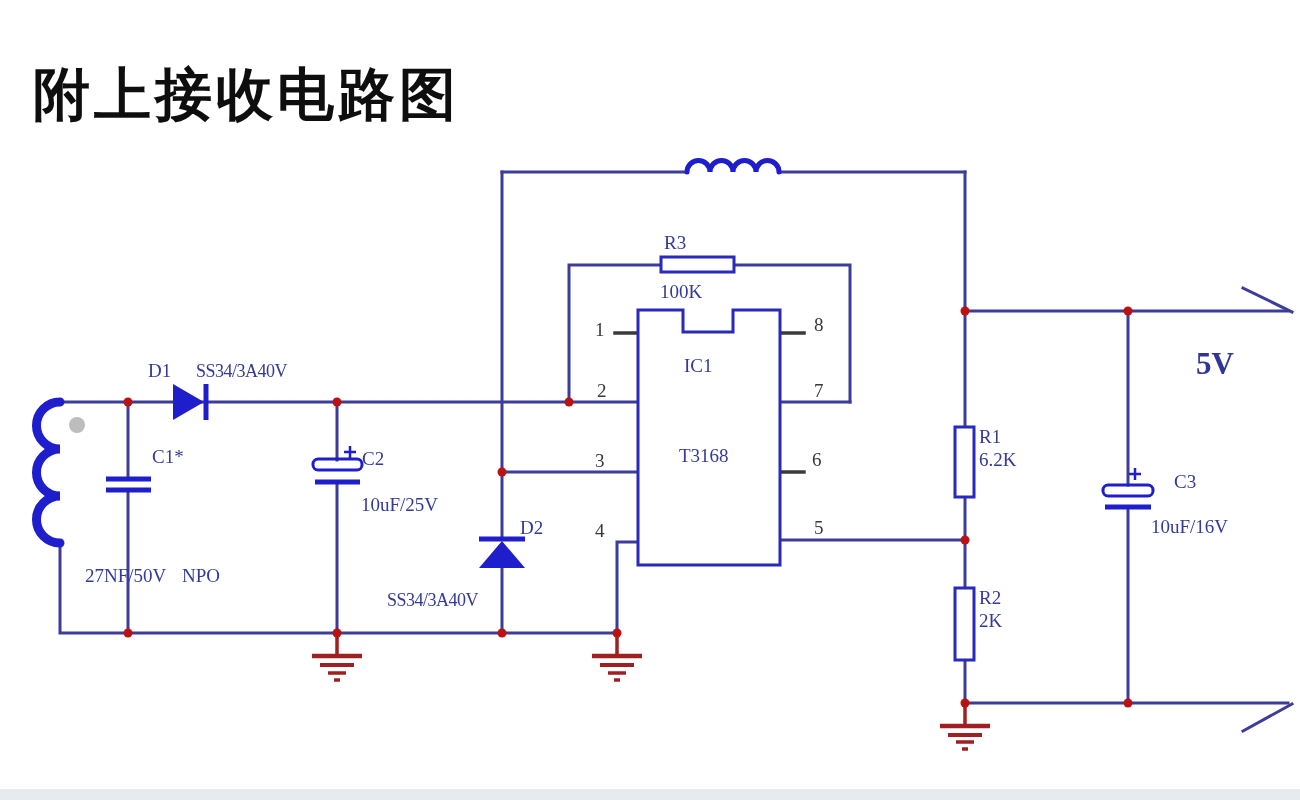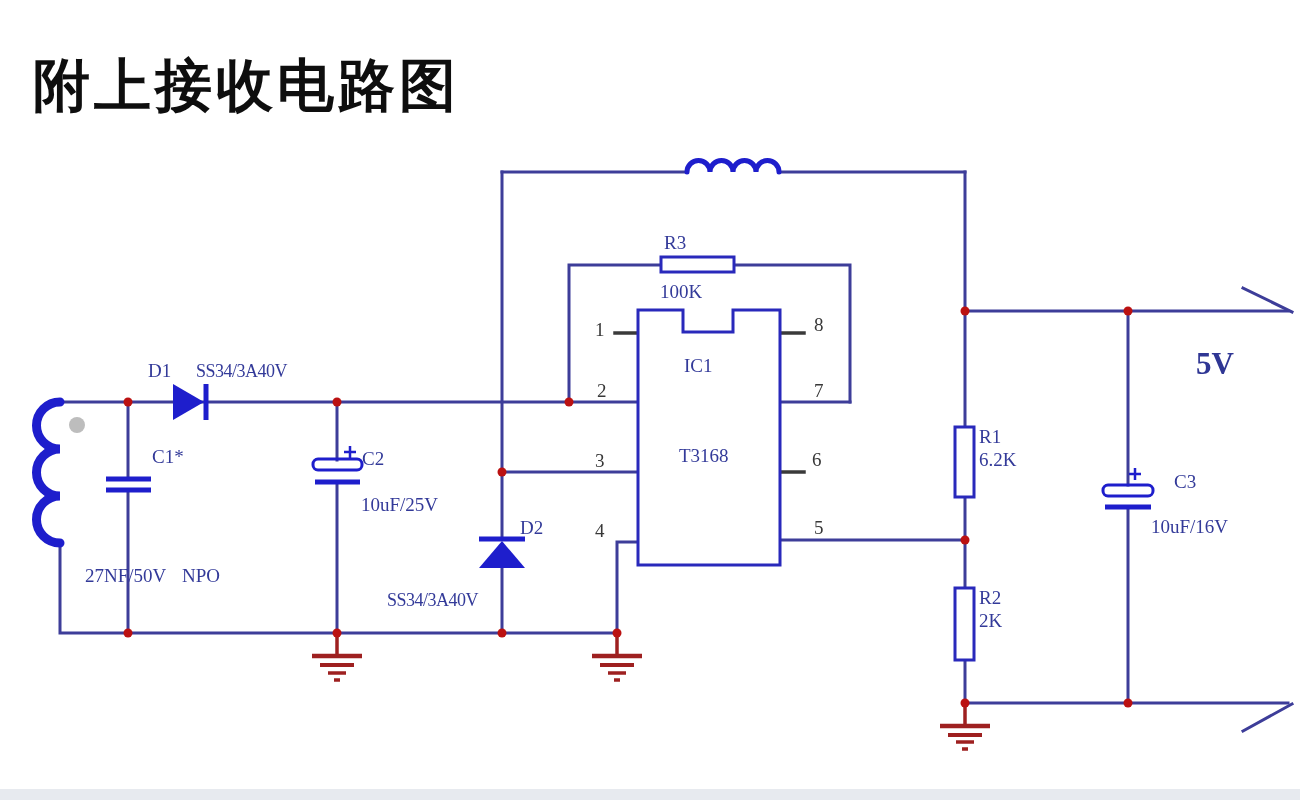--- a/index.html
+++ b/index.html
@@ -1,21 +1,21 @@
 <!DOCTYPE html>
 <html><head>
 <meta charset="utf-8">
 <style>
   html,body{margin:0;padding:0;}
   body{
     width:1300px;height:800px;background:#ffffff;position:relative;overflow:hidden;
     font-family:"Liberation Sans", sans-serif;
   }
   .page-title{
-    position:absolute;left:33px;top:48px;
+    position:absolute;left:33px;top:57px;
     font-size:57px;font-weight:800;color:#0e0e0e;letter-spacing:4px;
     font-family:"Liberation Sans", sans-serif;
   }
   svg{position:absolute;left:0;top:0;}
   .wire{stroke:#3d3d99;stroke-width:3;fill:none;stroke-linecap:square;}
   .stub{stroke:#3a3a3a;stroke-width:3.5;fill:none;stroke-linecap:square;}
   .sym{stroke:#1e1ecc;fill:none;}
   .symfill{fill:#1e1ecc;stroke:none;}
   .box{stroke:#2929bb;stroke-width:3;fill:#ffffff;}
   .dot{fill:#bb1111;stroke:none;}

